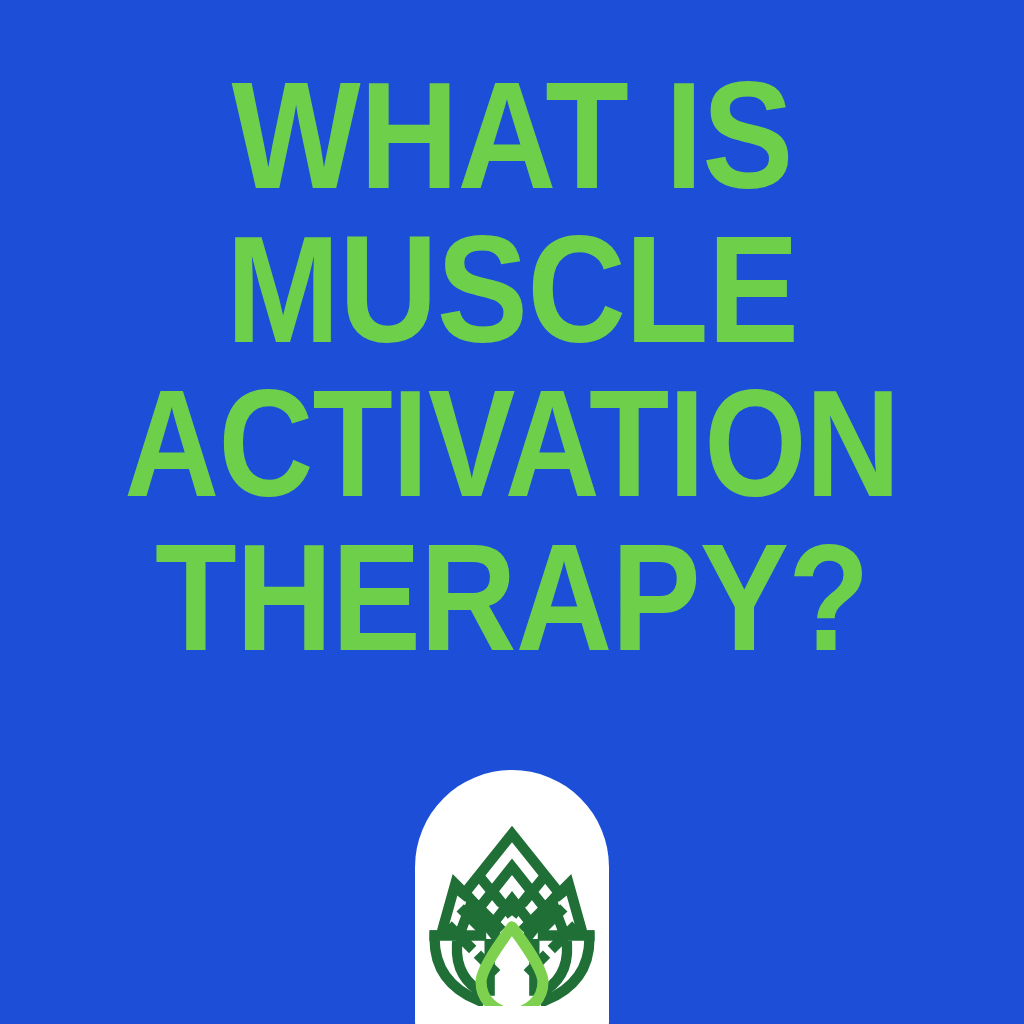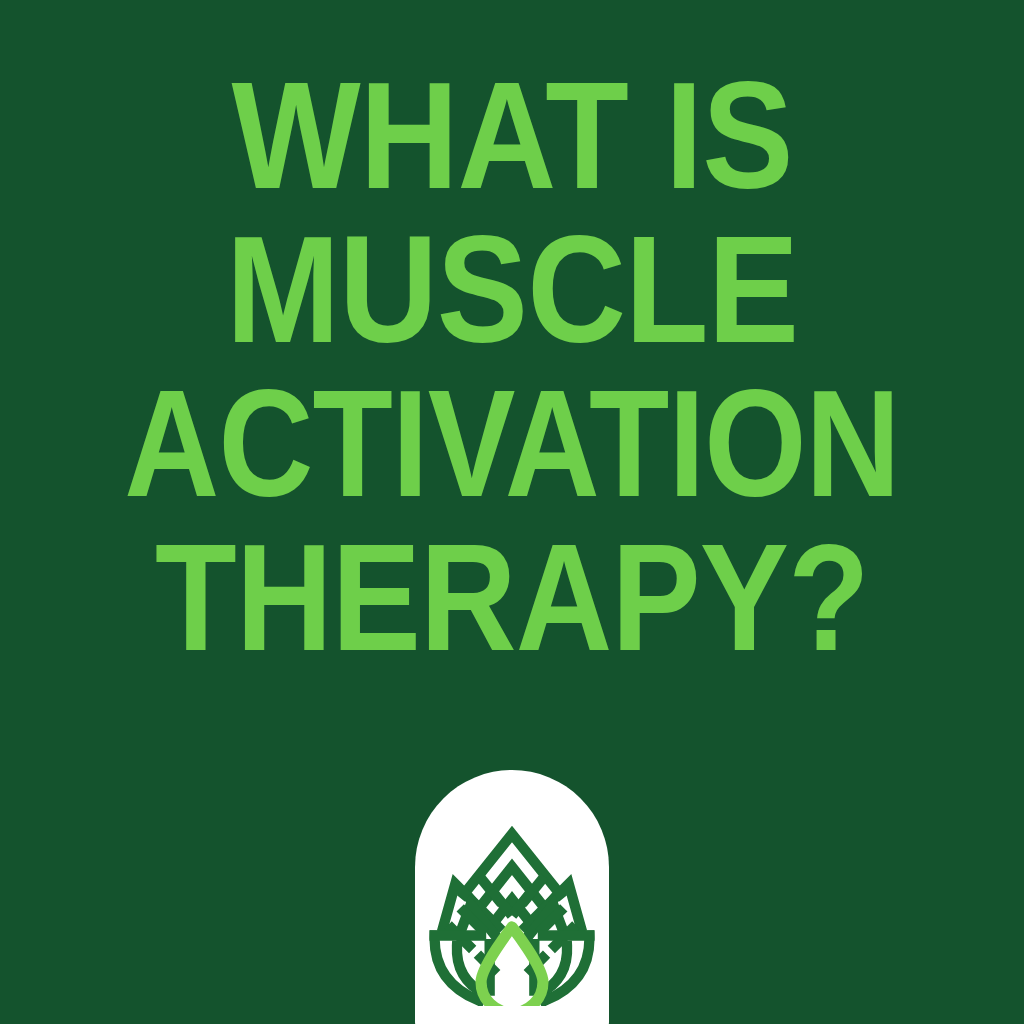--- a/index.html
+++ b/index.html
@@ -13,21 +13,21 @@
 
   body {
     background:#1B0D20;
     font-family:"Liberation Sans", sans-serif;
     position:relative;
   }
 
   .poster {
     position:absolute;
     inset:0;
-    background:#14532d;
+    background:#1d4ed8;
     overflow:hidden;
   }
 
   
   .headline {
     position:absolute;
     left:0;
     right:0;
     top:58px;
     text-align:center;

